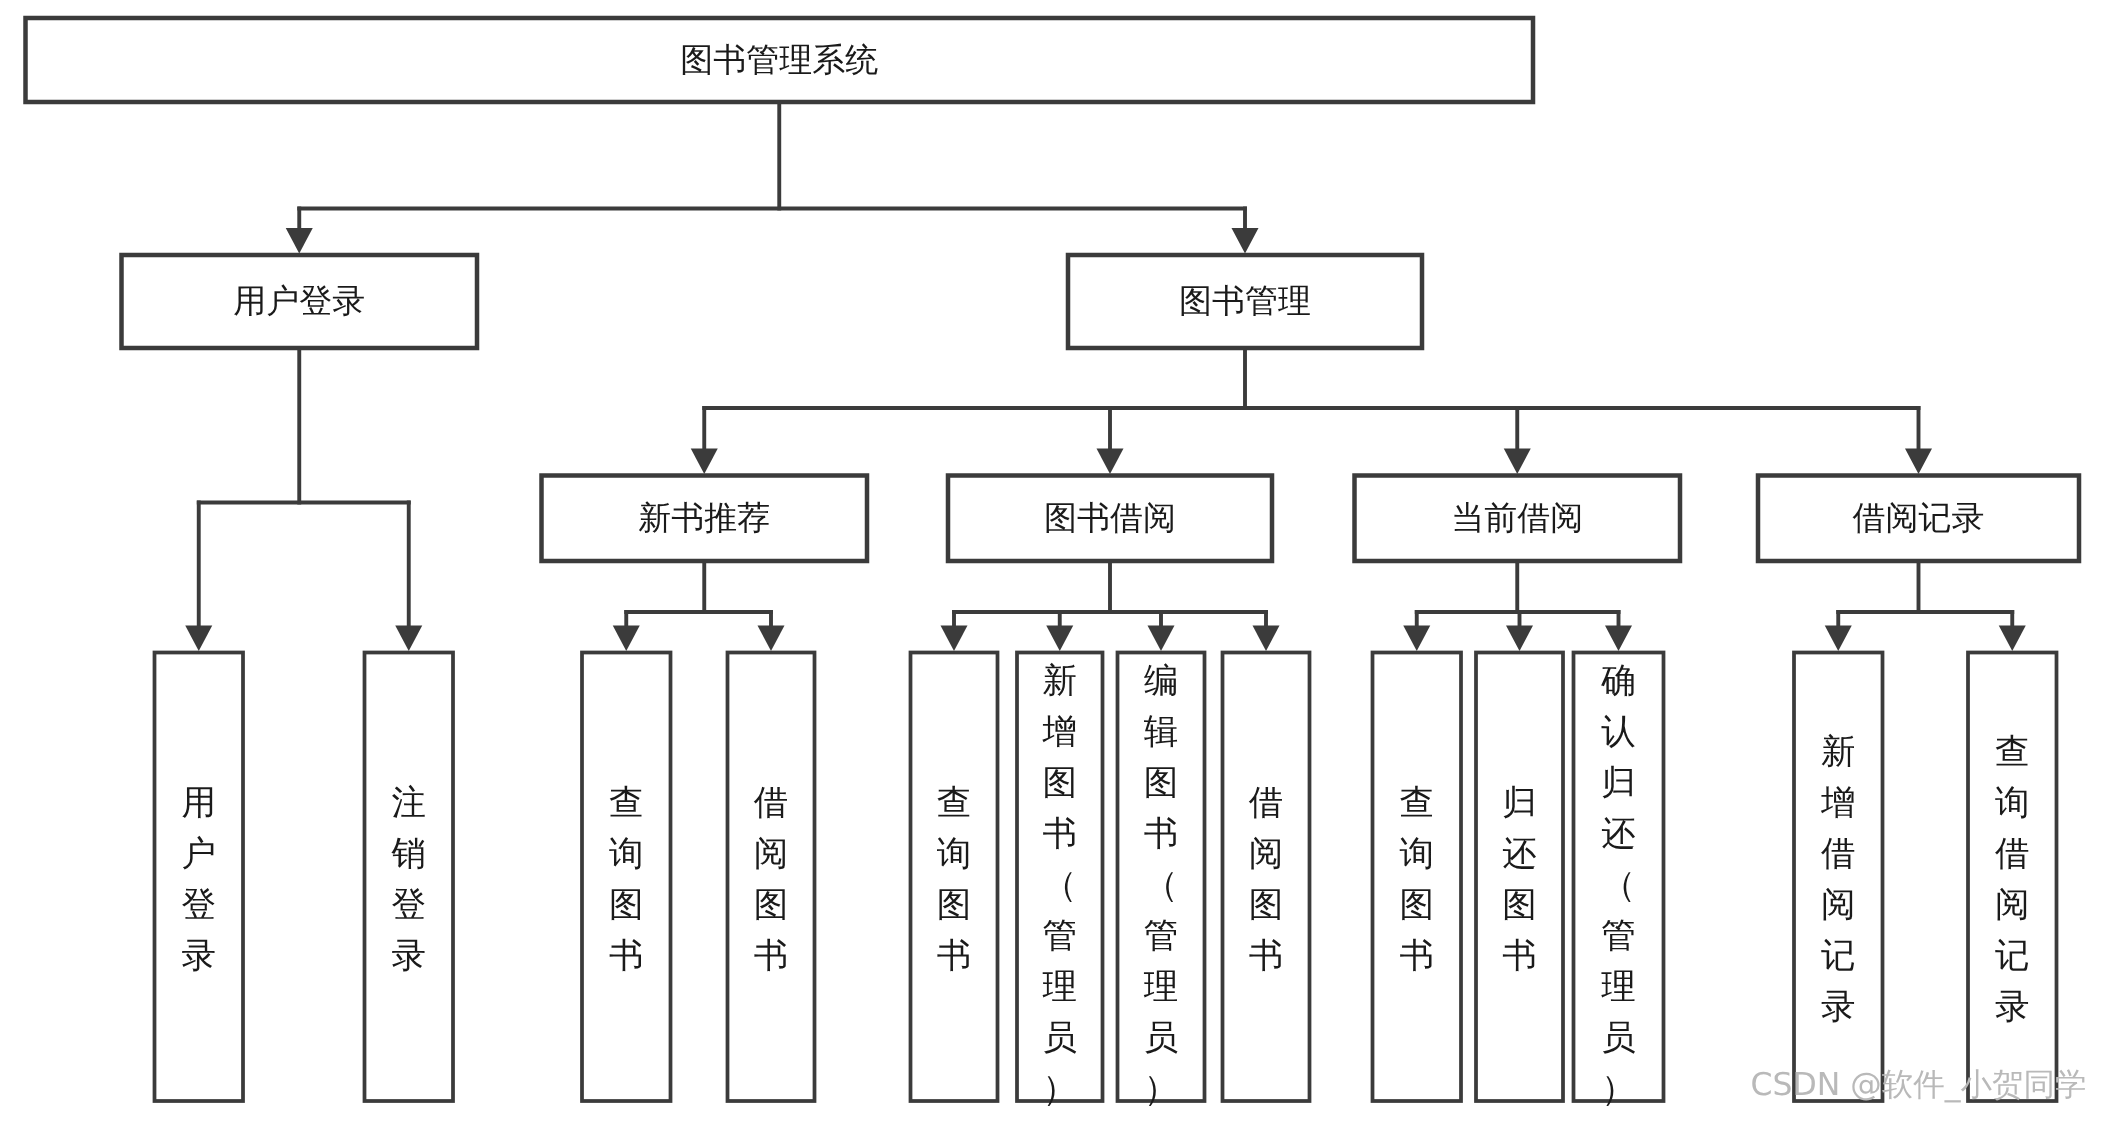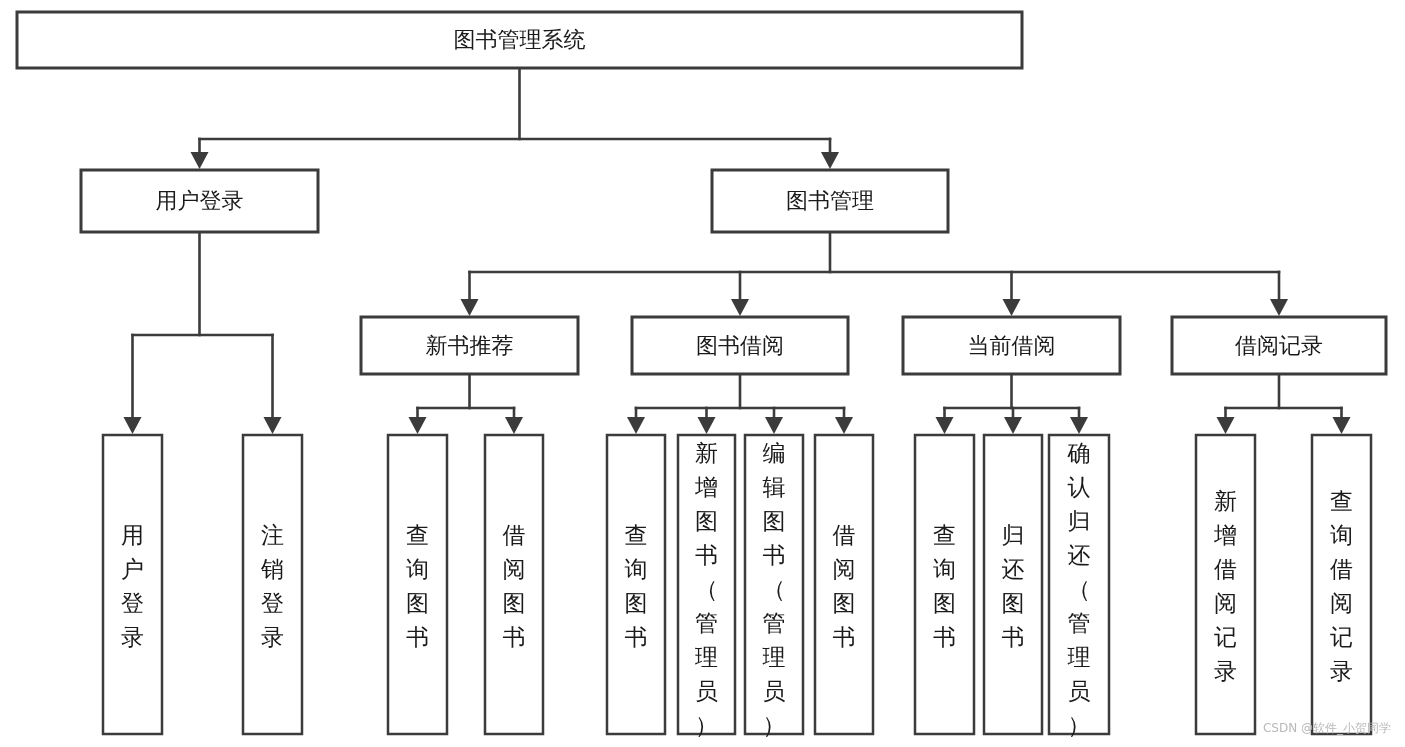--- a/index.html
+++ b/index.html
@@ -50,21 +50,21 @@
     font-size: 22px;
     fill: #1a1a1a;
     text-anchor: middle;
     dominant-baseline: middle;
   }
   .watermark {
     position: absolute;
     right: 14px;
     bottom: 6px;
     font-family: "DejaVu Sans", "Liberation Sans", sans-serif;
-    font-size: 12px;
+    font-size: 21px;
     color: #b9b9b9;
     white-space: nowrap;
     user-select: none;
     margin-left: 48px;
   }
 </style>
 </head>
 <body>
 
 <div id="diagram-root">

